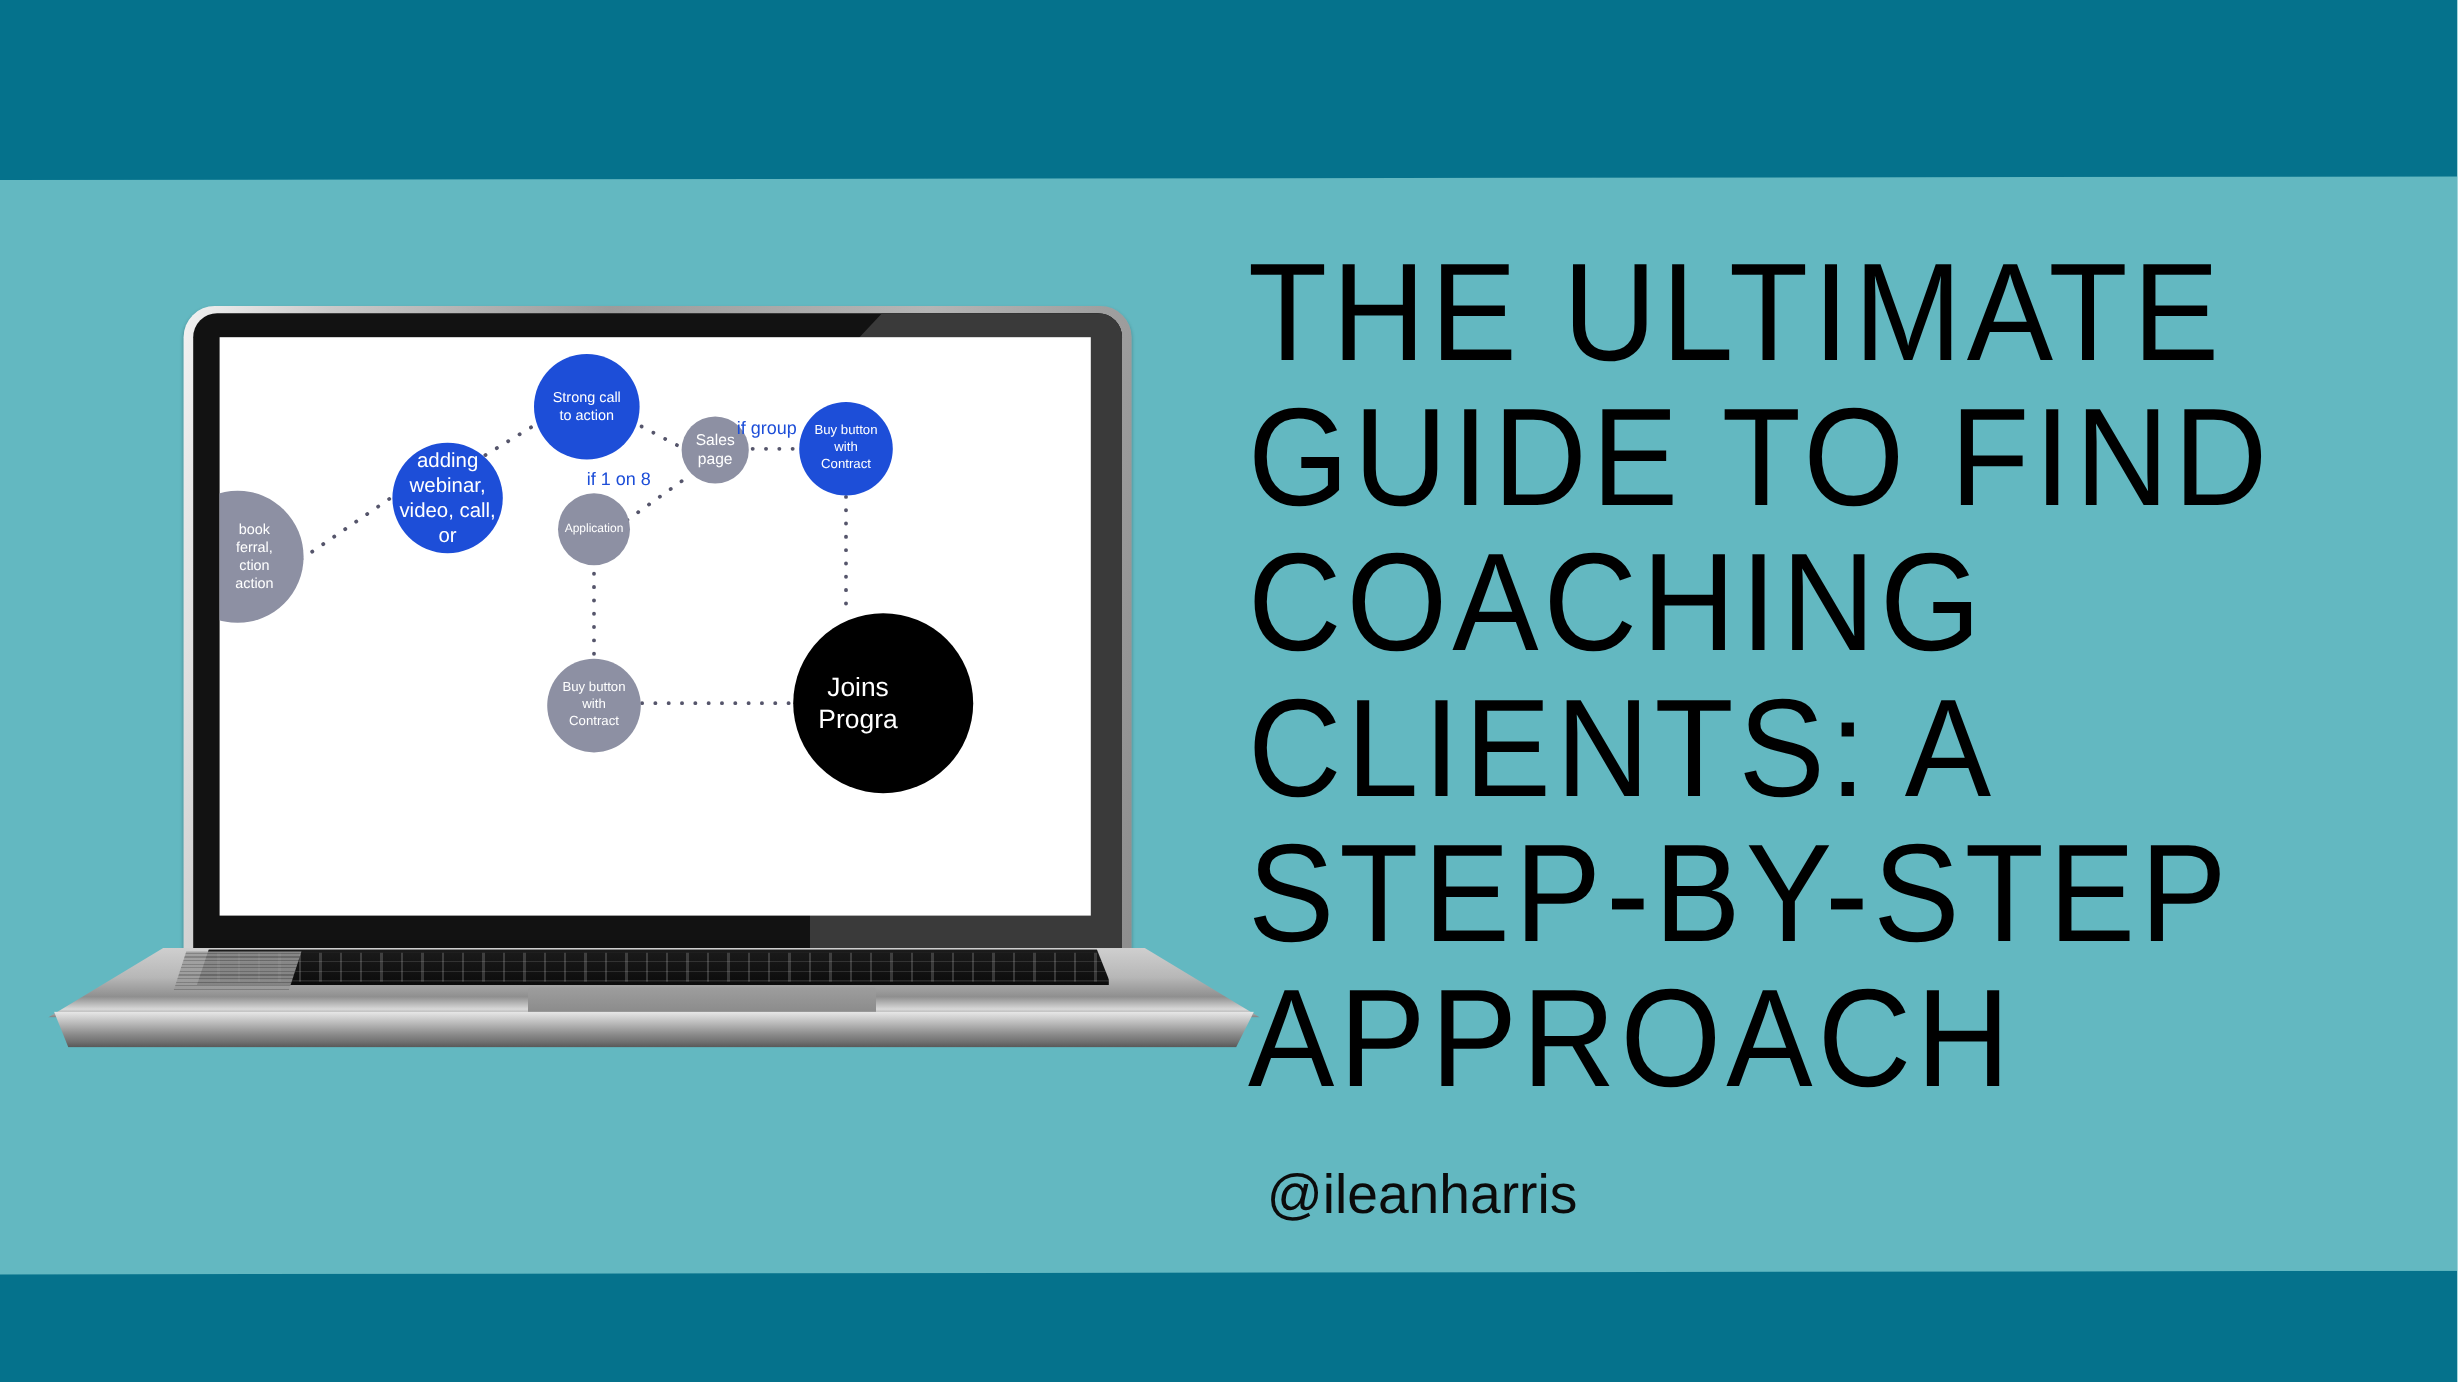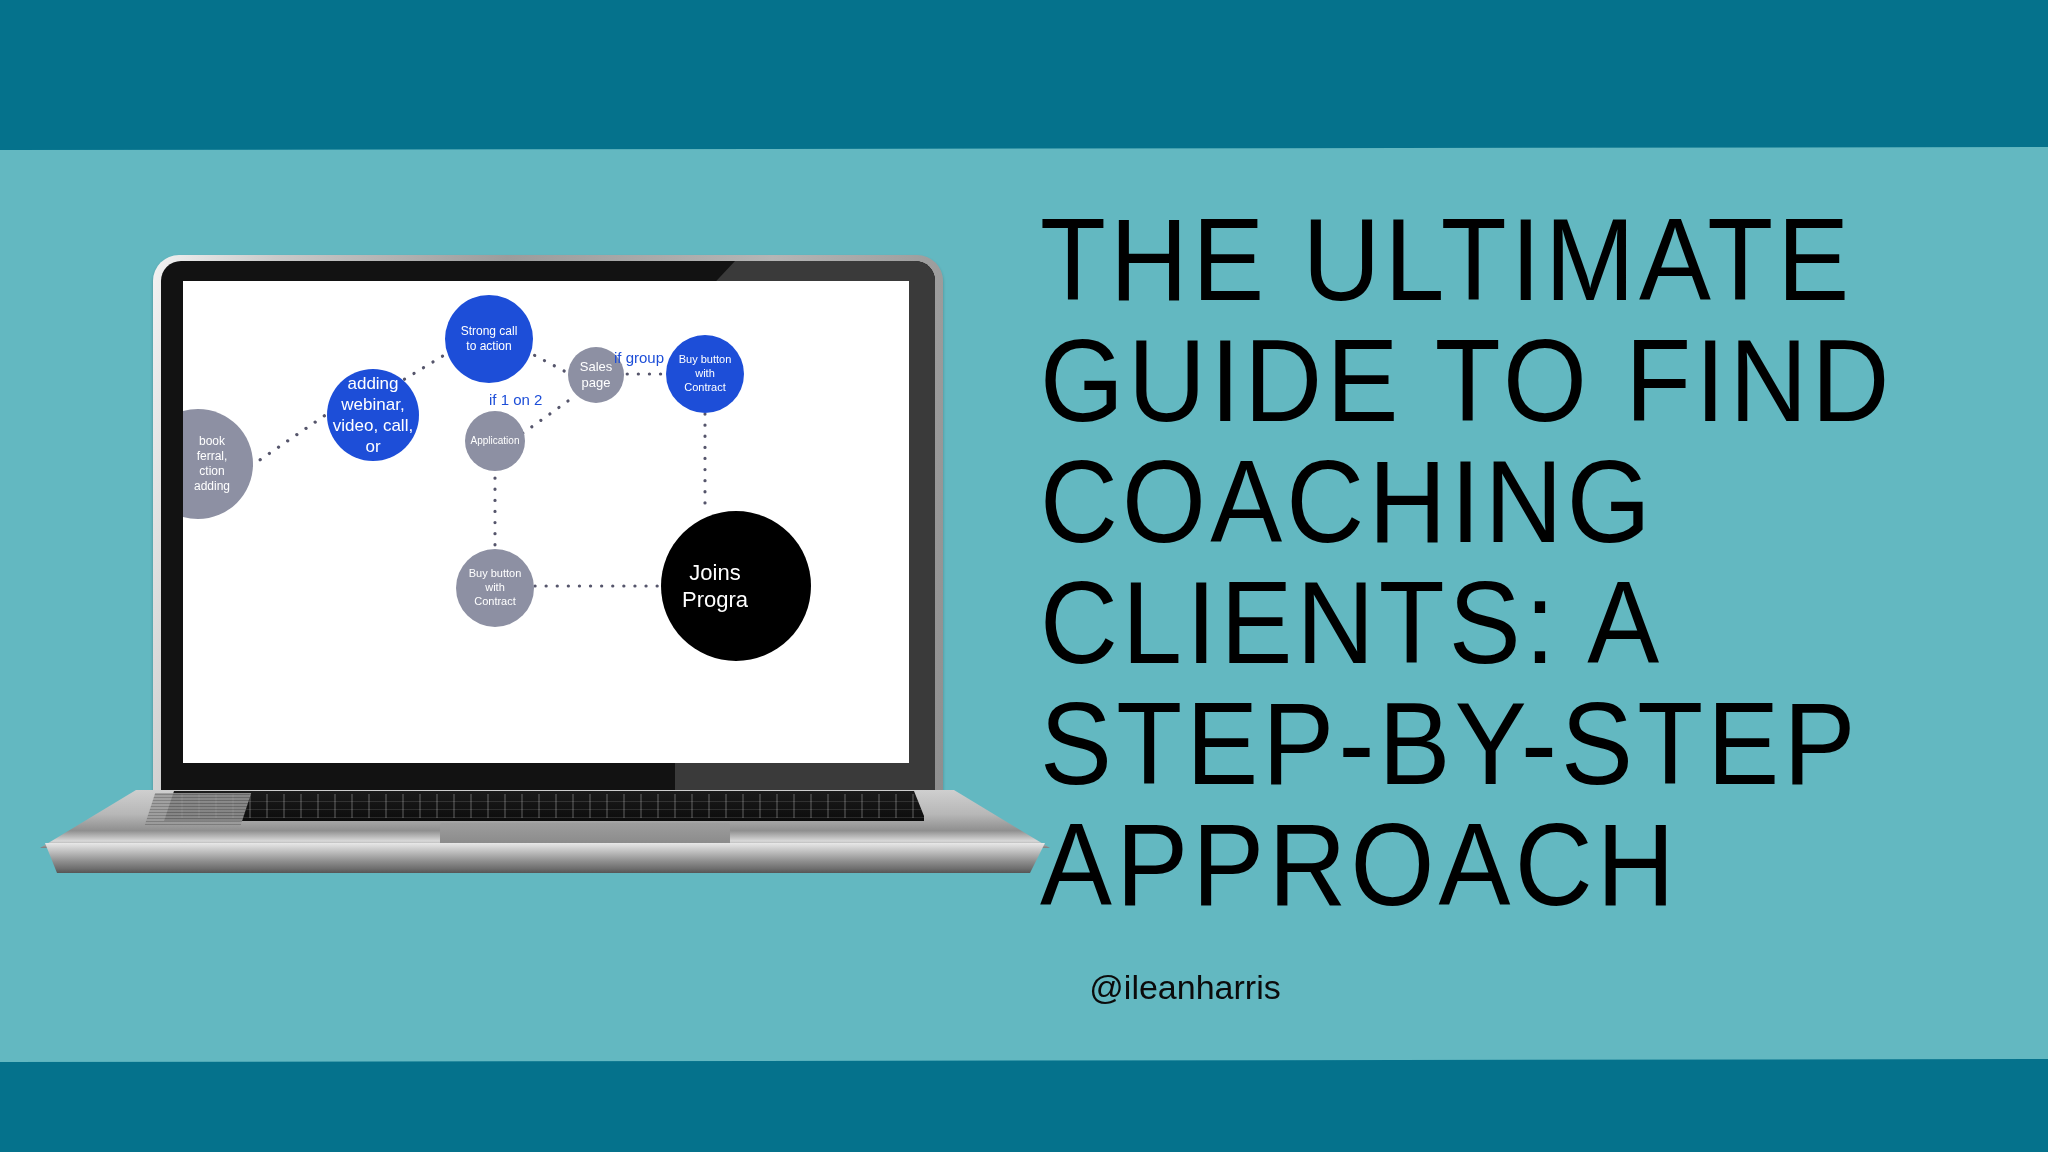--- a/index.html
+++ b/index.html
@@ -57,21 +57,21 @@
     transform-origin: left top;
     white-space: pre-wrap;
   }
   .handle {
     position: absolute;
     left: 865px;
     top: 968px;
     width: 640px;
     text-align: center;
     color: #0b0b0b;
-    font-size: 34px;
+    font-size: 46px;
     letter-spacing: 0px;
     font-weight: 400;
   }
 
   
   #laptop {
     position: absolute;
     left: 40px;
     top: 255px;
     width: 1010px;
@@ -226,21 +226,21 @@
           <line x1="522" y1="133" x2="522" y2="232"></line>
 
           <line x1="352" y1="305" x2="484" y2="305"></line>
         </g>
       </svg>
 
       <div class="node node-light" style="left:-40px; top:128px; width:110px; height:110px; font-size:12px;">
         <span style="white-space:pre-line; padding-left:28px;">book
 ferral,
 ction
-adding</span>
+action</span>
       </div>
 
       <div class="node node-dark" style="left:144px; top:88px; width:92px; height:92px; font-size:17px;">
         <span style="white-space:pre-line;">Value adding
 webinar,
 video, call, or
 blog post</span>
       </div>
 
       <div class="node node-dark" style="left:262px; top:14px; width:88px; height:88px; font-size:12px;">
@@ -268,21 +268,21 @@
 with
 Contract</span>
       </div>
 
       <div class="node node-black" style="left:478px; top:230px; width:150px; height:150px; font-size:22px;">
         <span style="white-space:pre-line; padding-right:42px;">Joins
 Progra</span>
       </div>
 
       <div class="edge-label" style="left:431px; top:68px;">if group</div>
-      <div class="edge-label" style="left:306px; top:110px;">if 1 on 2</div>
+      <div class="edge-label" style="left:306px; top:110px;">if 1 on 8</div>
 
     </div>
 
     <div class="deck"></div>
     <div class="deck-kb">
       <div class="kb-keys"></div>
     </div>
     <div class="deck-speaker"></div>
     <div class="trackpad"></div>
     <div class="base-edge"></div>

